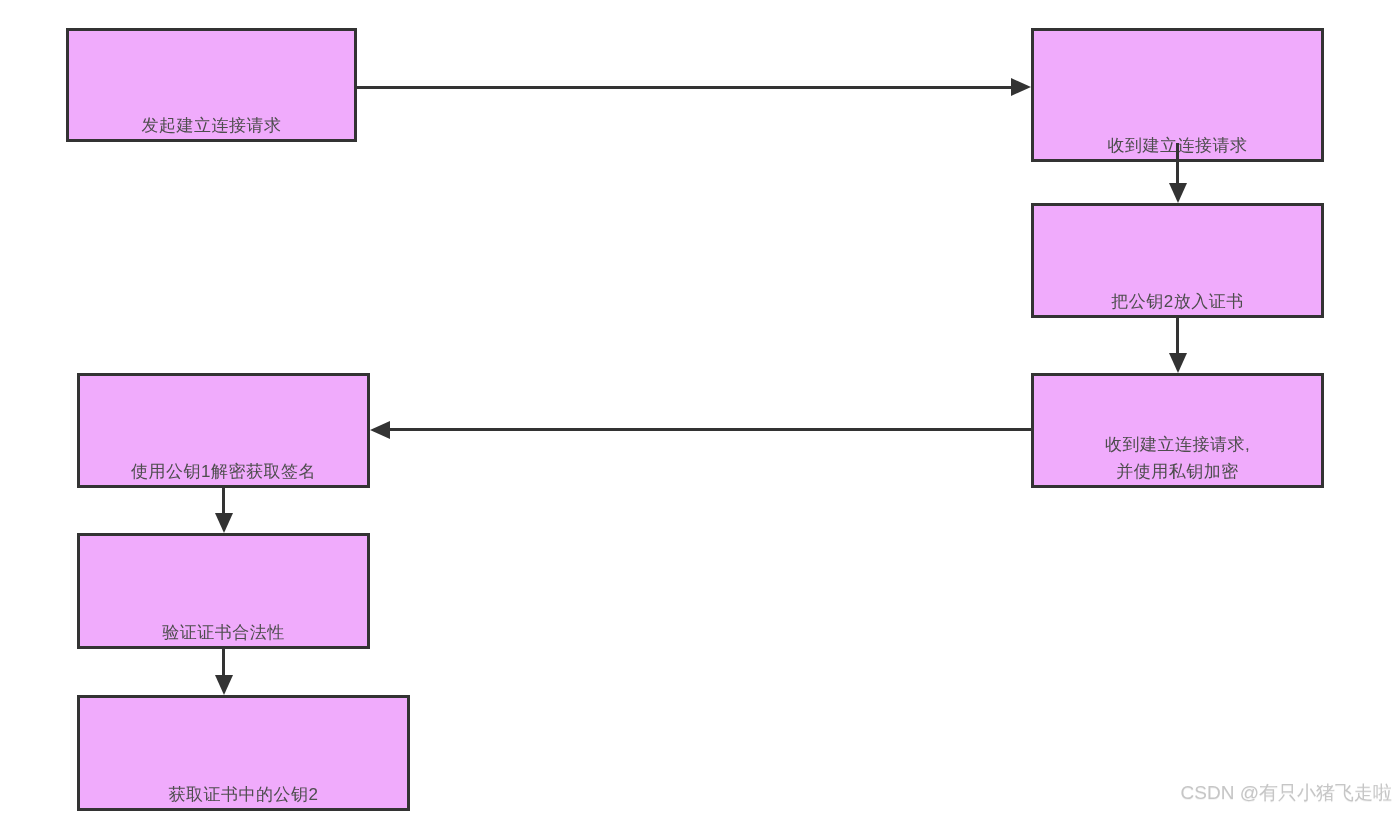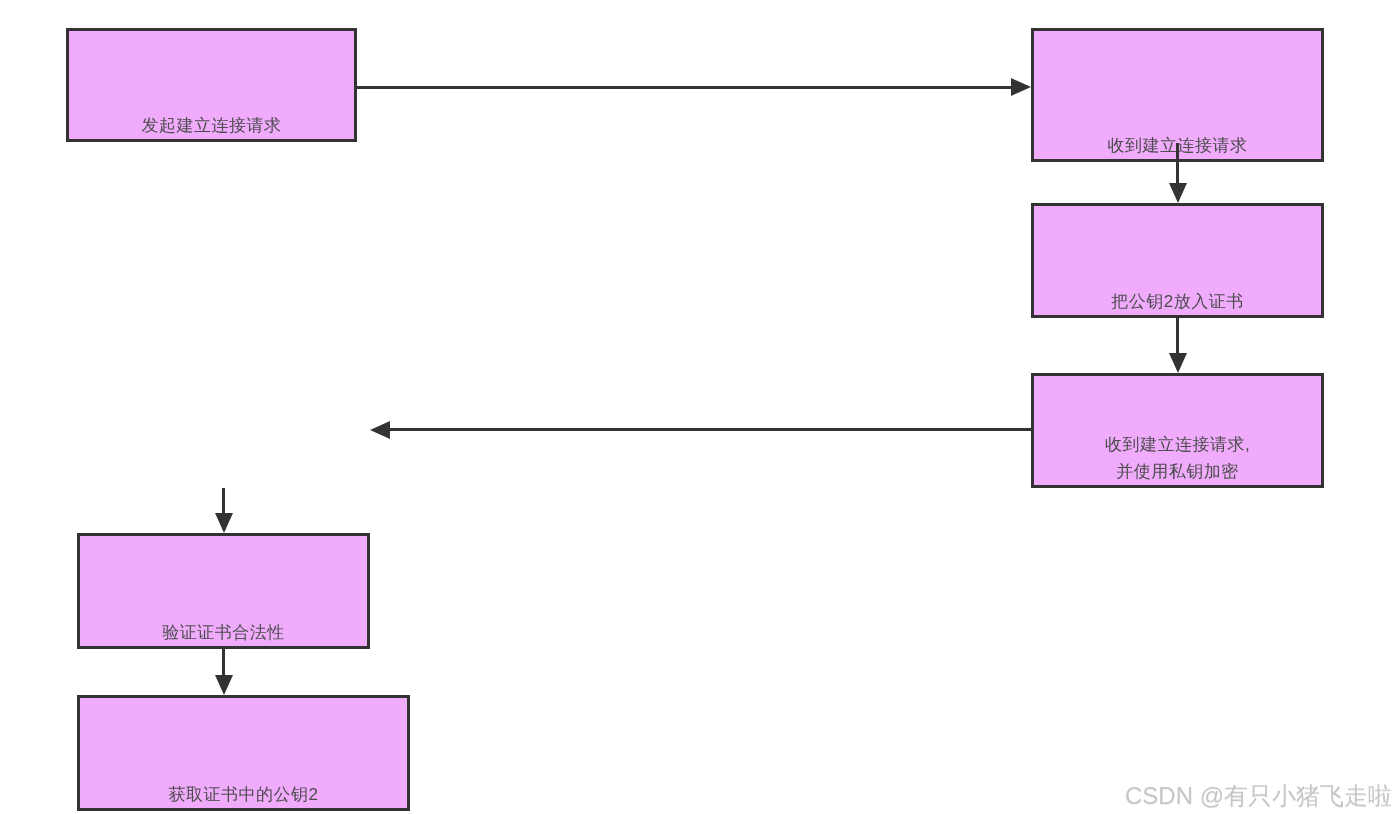--- a/index.html
+++ b/index.html
@@ -63,21 +63,21 @@
   .a5-line { left: 222px; top: 488px; width: 3px; height: 27px; }
   .a5-head { left: 215px; top: 513px; }
 
   .a6-line { left: 222px; top: 649px; width: 3px; height: 28px; }
   .a6-head { left: 215px; top: 675px; }
 
   .watermark {
     position: absolute;
     right: 8px;
     top: 780px;
-    font-size: 24px;
+    font-size: 19px;
     color: #c6c6c6;
     text-shadow: 0 1px 0 #f3f3f3;
     white-space: nowrap;
   }
 </style>
 </head>
 <body>
 
 <div class="canvas">
 
@@ -91,20 +91,23 @@
 
   <div class="box b3">
     <span class="box-label">把公钥2放入证书</span>
   </div>
 
   <div class="box b4">
     <span class="box-label">收到建立连接请求,
 并使用私钥加密</span>
   </div>
 
+  <div class="box b5">
+    <span class="box-label">使用公钥1解密获取签名</span>
+  </div>
 
   <div class="box b6">
     <span class="box-label">验证证书合法性</span>
   </div>
 
   <div class="box b7">
     <span class="box-label">获取证书中的公钥2</span>
   </div>
 
   <div>

